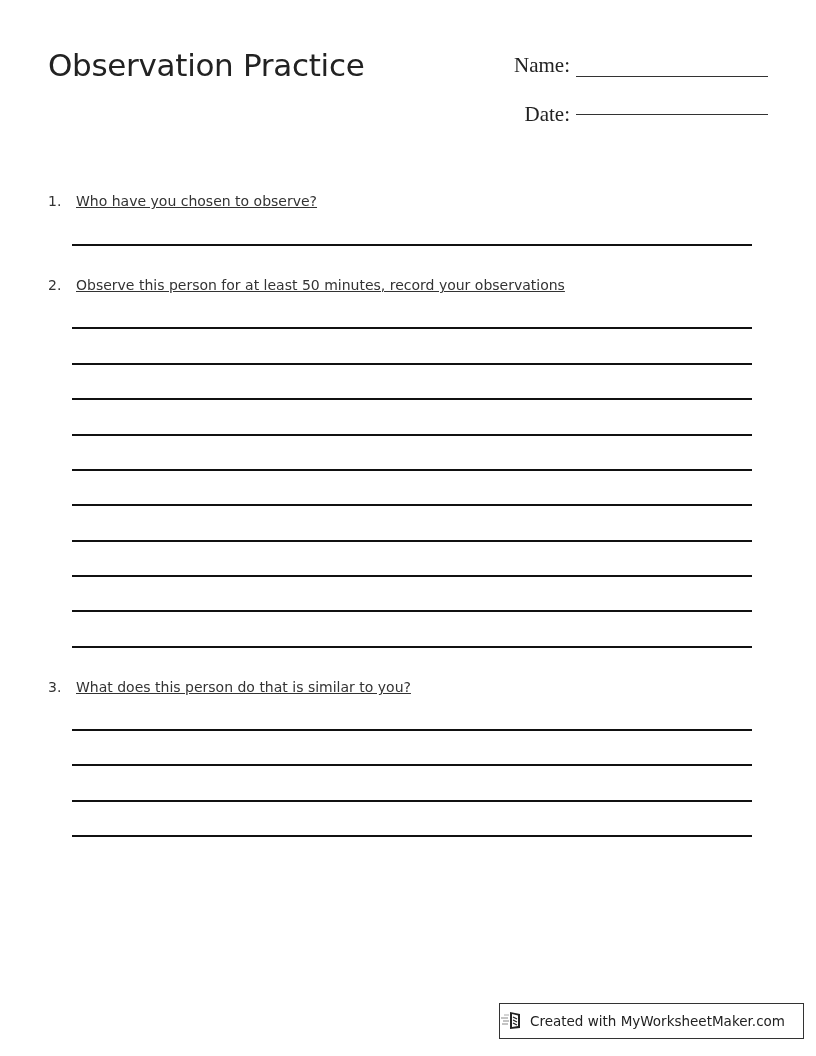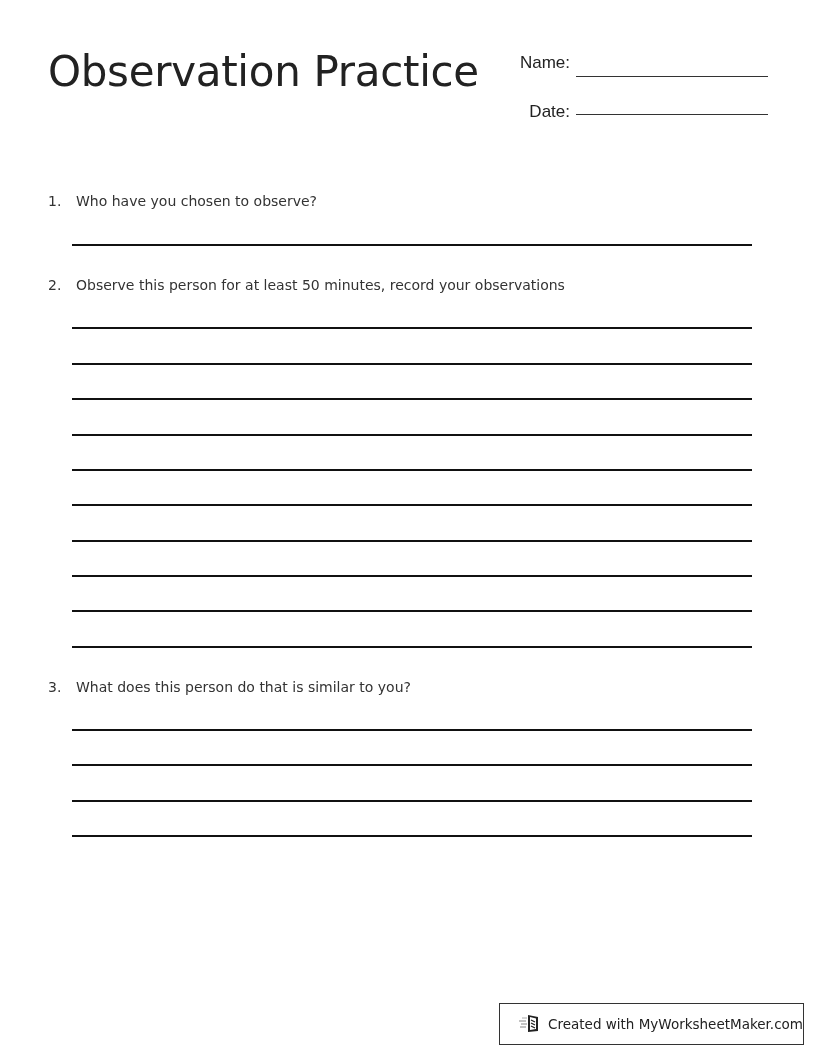--- a/index.html
+++ b/index.html
@@ -1,41 +1,41 @@
 <!DOCTYPE html>
 <html><head>
   <meta charset="utf-8">
   <style>
     html, body { margin: 0; padding: 0; background: #ffffff; }
     body { width: 816px; height: 1056px; position: relative; overflow: hidden; color: #222222; }
     .title {
       position: absolute; left: 48px; top: 47px;
-      font-family: "DejaVu Sans", sans-serif; font-size: 42px; font-weight: normal;
+      font-family: "DejaVu Sans", sans-serif; font-size: 31px; font-weight: normal;
       color: #222222; margin: 0; letter-spacing: -0.3px;
     }
     .field-label {
       position: absolute; width: 70px; text-align: right;
-      font-family: Liberation Sans, sans-serif; font-size: 17px; color: #222222;
+      font-family: Liberation Serif, serif; font-size: 21px; color: #222222;
     }
     .field-line {
       position: absolute; left: 576px; width: 192px; height: 0;
       border-top: 1.5px solid #333333;
     }
     .q {
       position: absolute; left: 48px;
-      font-family: "DejaVu Sans", sans-serif; font-size: 14px; color: #333333;
+      font-family: "DejaVu Sans", sans-serif; font-size: 14px; color: #333333; text-decoration: underline;
     }
     .q .num { display: inline-block; width: 28px; }
     .ans-line {
       position: absolute; left: 72px; width: 680px; height: 2px; background: #111111;
     }
     .footer {
-      position: absolute; left: 499px; top: 1003px; width: 305px; height: 42px;
+      position: absolute; left: 499px; top: 1003px; width: 305px; height: 36px;
       border: 1px solid #333333; box-sizing: border-box;
-      display: flex; align-items: center; justify-content: flex-end;
+      display: flex; align-items: center; justify-content: flex-start;
       font-family: "DejaVu Sans", sans-serif; font-size: 13.5px; color: #222222;
     }
     .footer svg { margin-right: 6px; }
   </style>
 </head>
 <body>
 
 <h1 class="title">Observation Practice</h1>
 
 <div class="field-label" style="left:500px; top:53px;">Name:</div>

